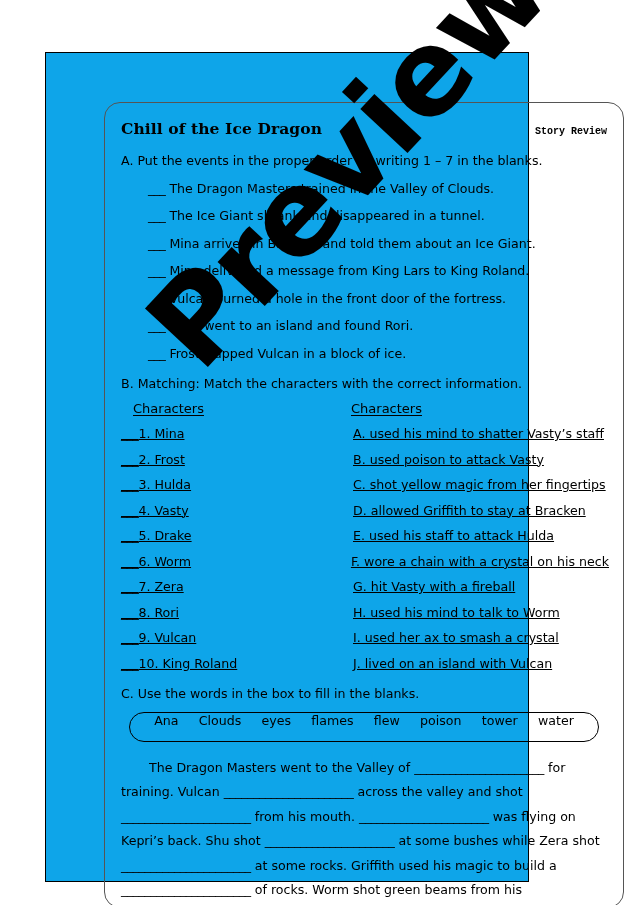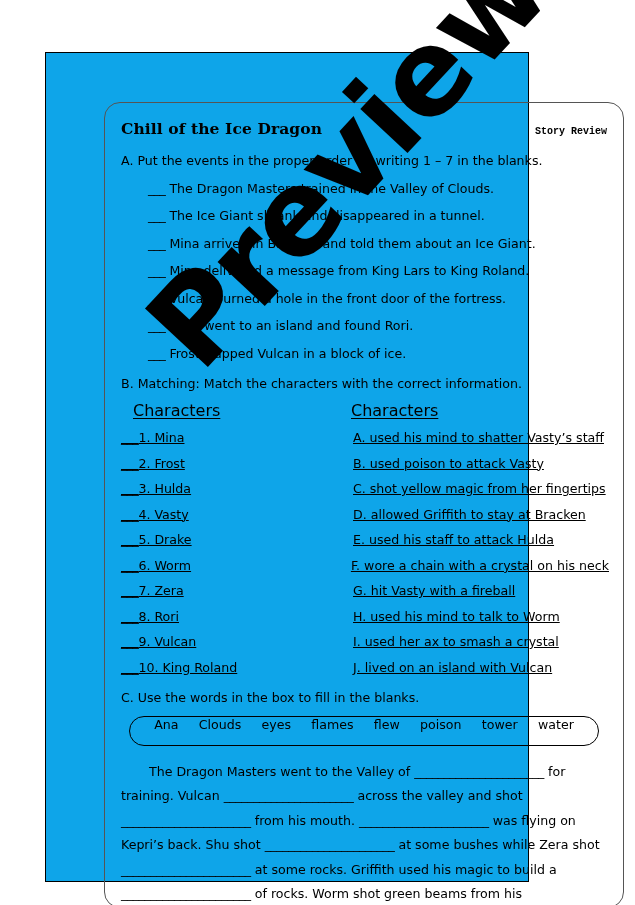--- a/index.html
+++ b/index.html
@@ -91,21 +91,21 @@
   }
   .blank-short {
     letter-spacing: -0.5px;
   }
 
   
   .match-head {
     display: flex;
     margin-top: 10px;
     padding-left: 14px;
-    font-size: 16px;
+    font-size: 13px;
   }
   .match-head .col-a {
     width: 218px;
   }
   .match-head u {
     text-decoration: underline;
     text-underline-offset: 2px;
   }
 
   .match-rows {

